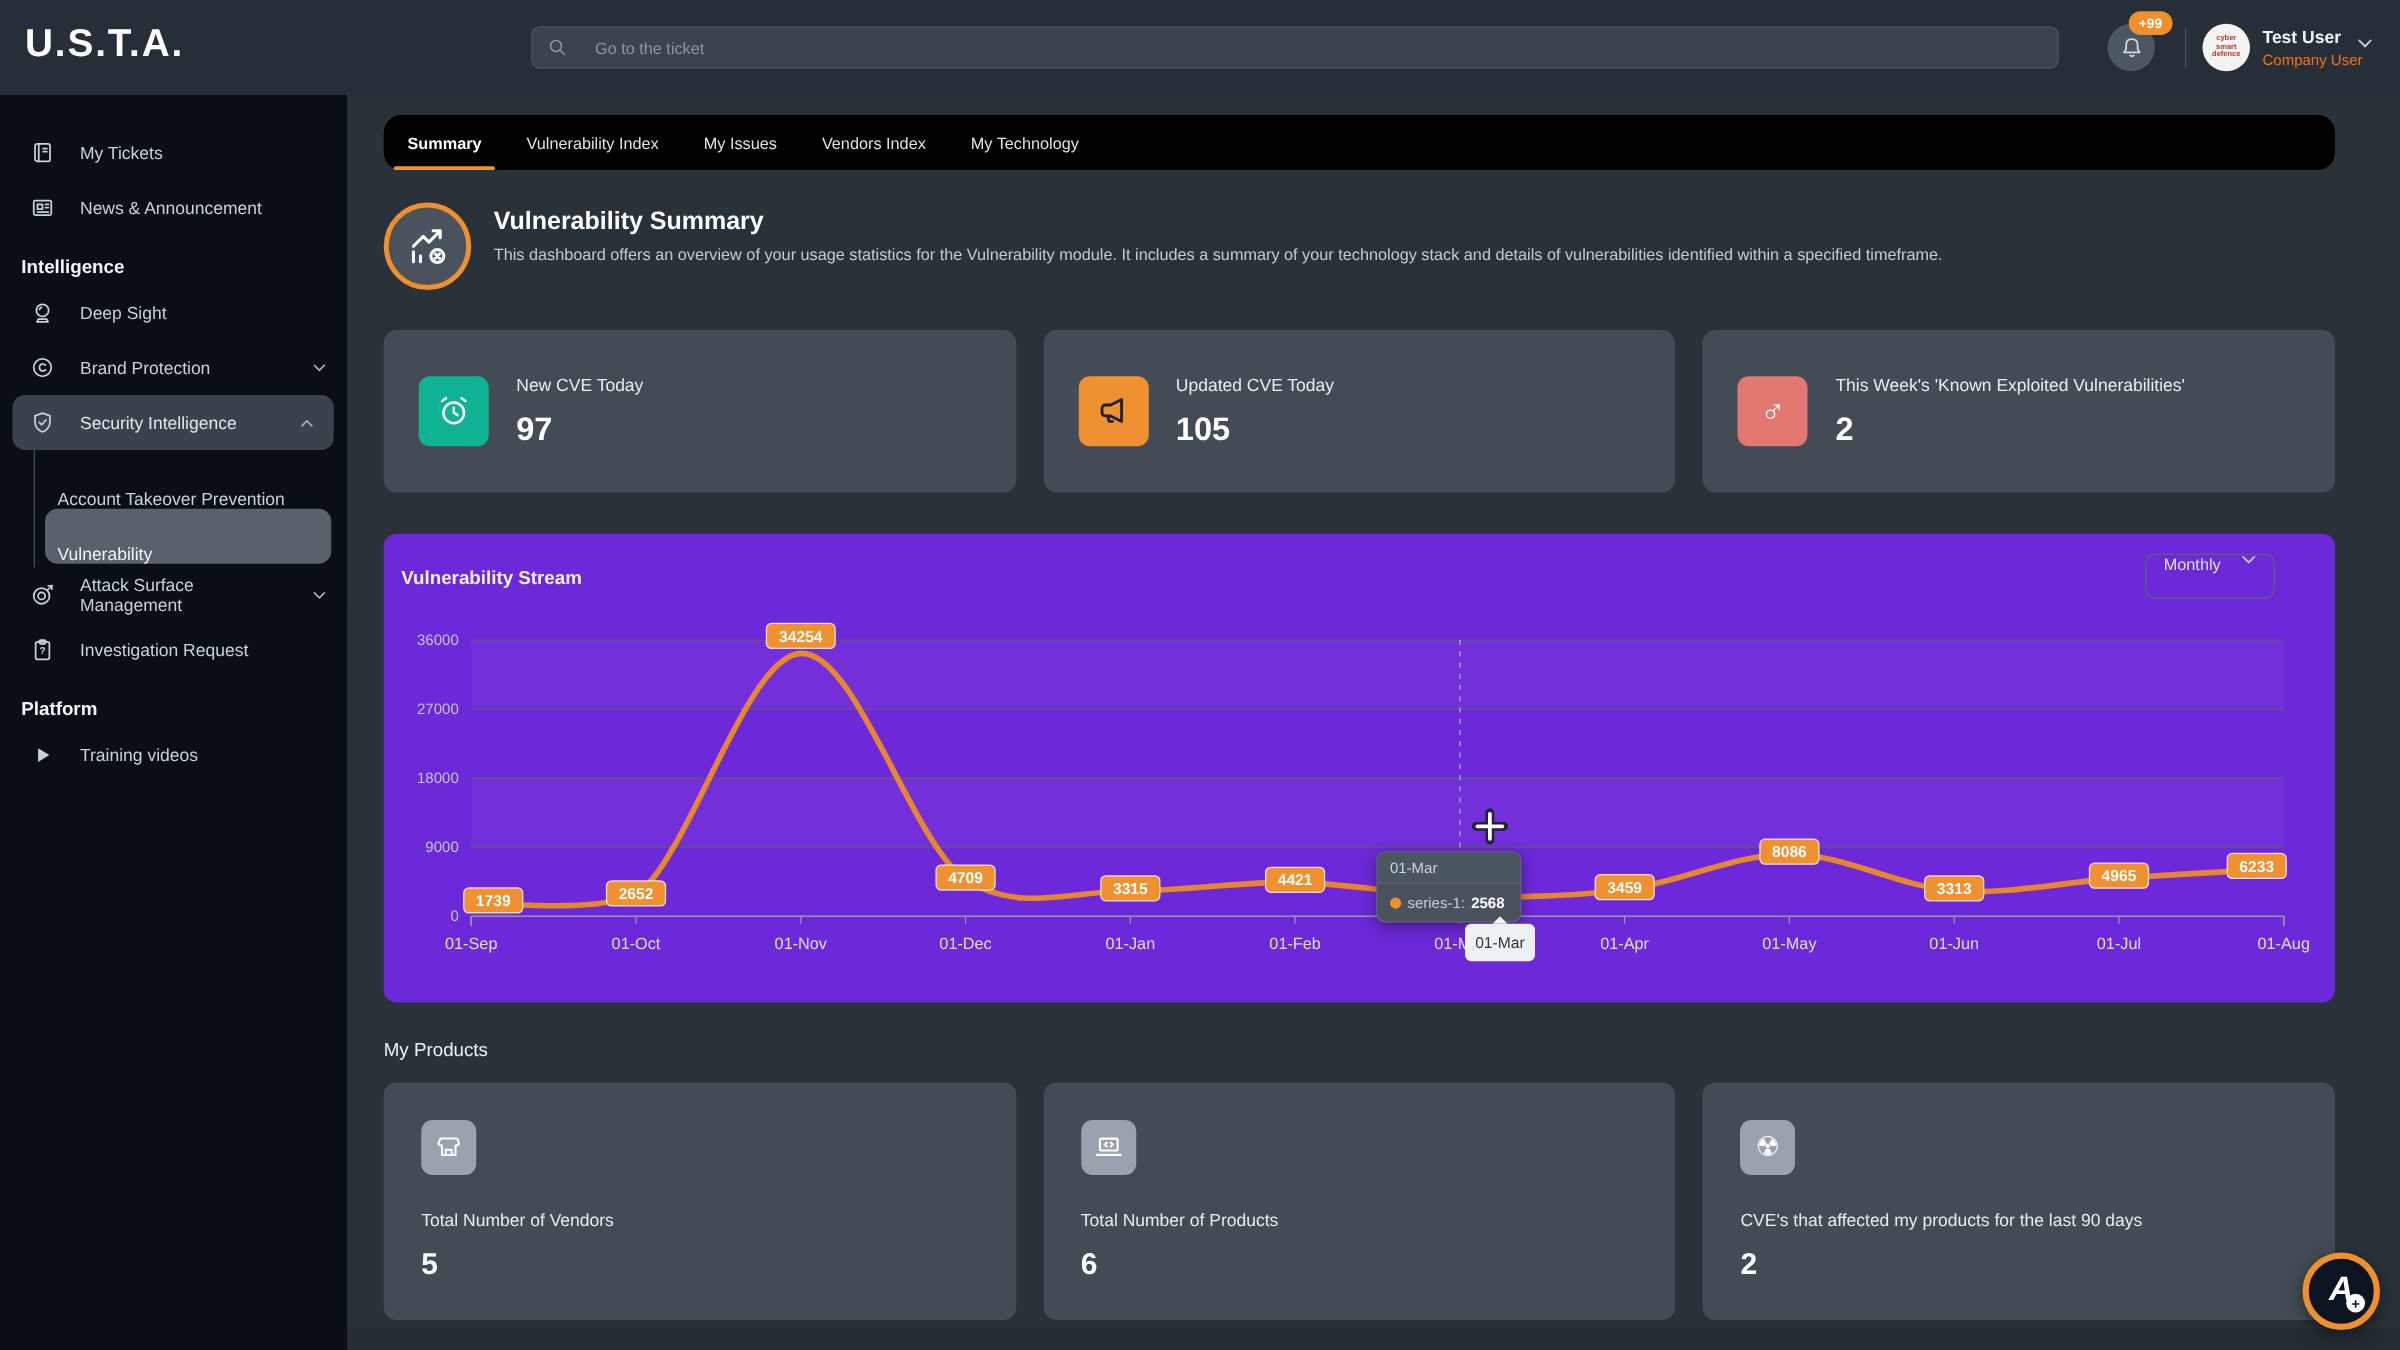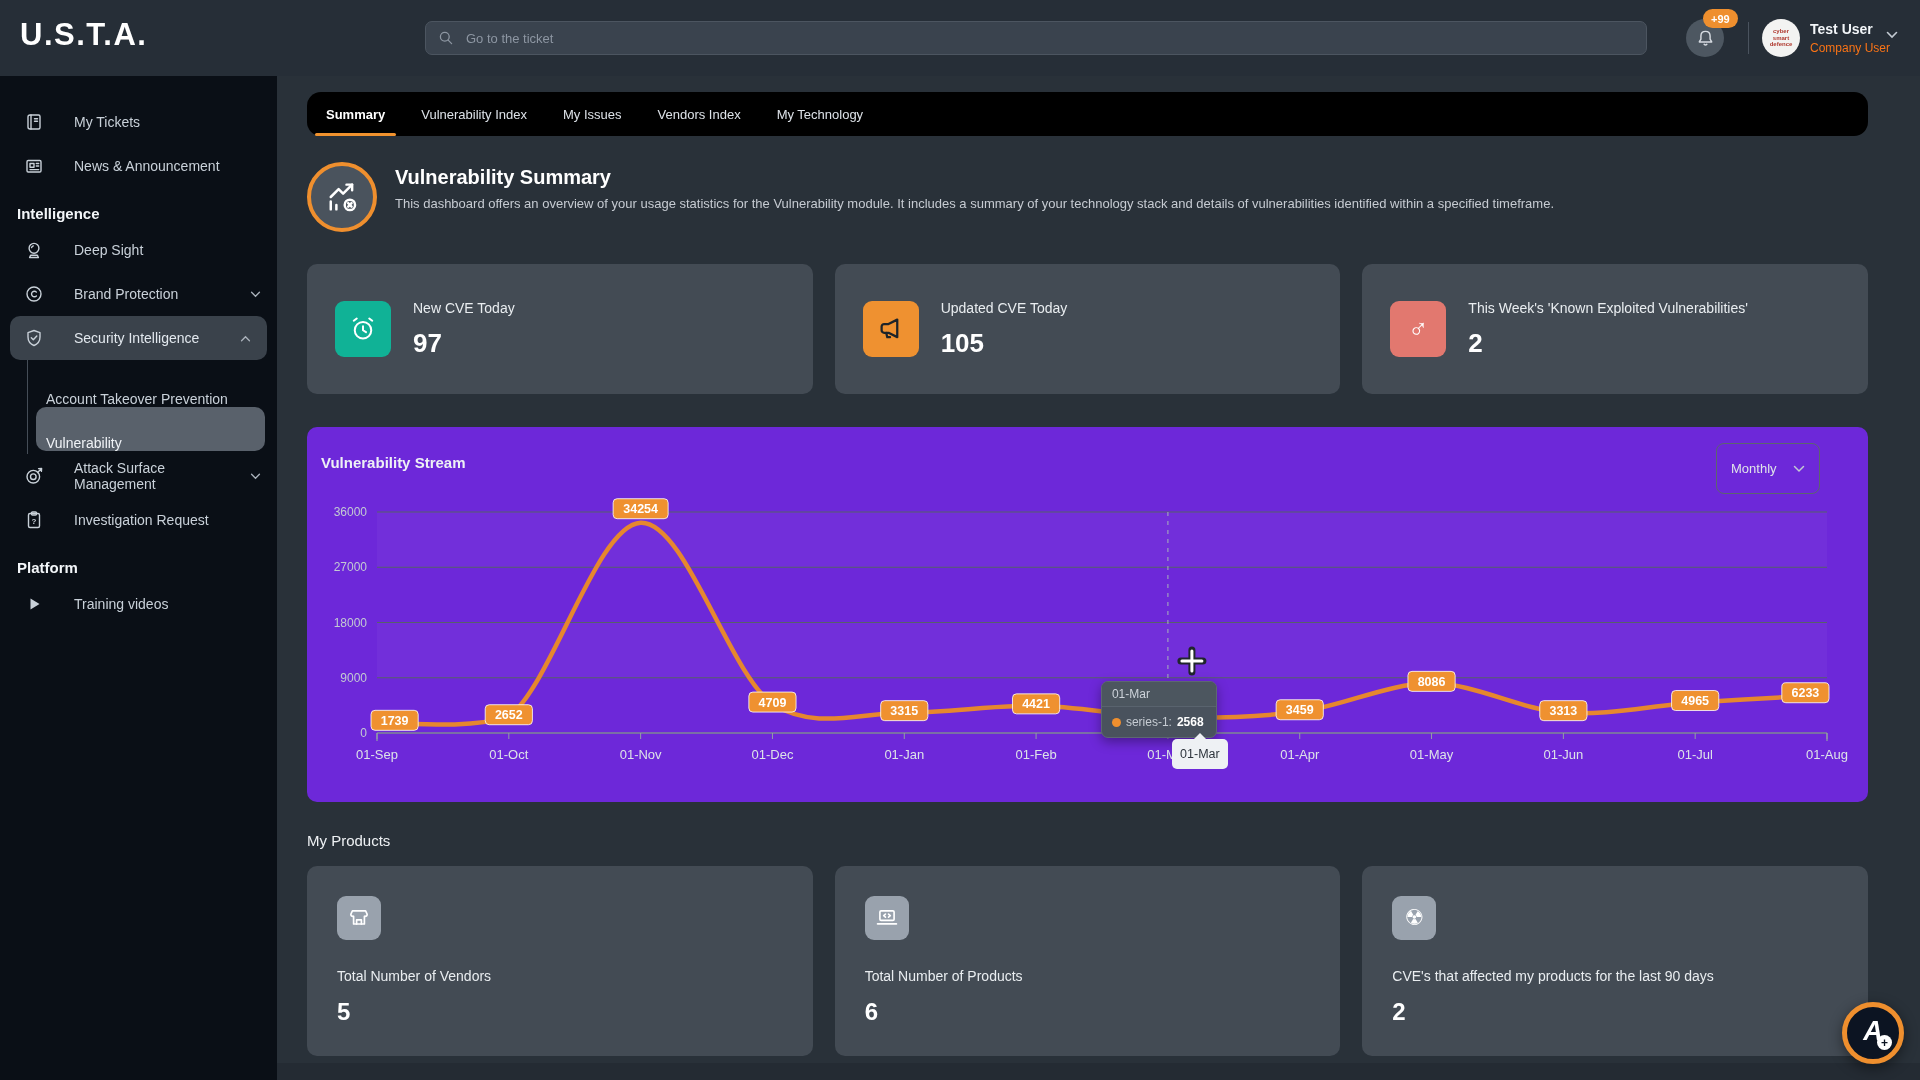--- a/index.html
+++ b/index.html
@@ -2,35 +2,35 @@
 <html><head>
 <meta charset="utf-8">
 <style>
   html,body{margin:0;padding:0}
   body{width:1920px;height:1080px;overflow:hidden;background:#293139;font-family:"Liberation Sans",sans-serif;color:#e8ecef}
   svg{display:block}
 
   
   .topbar{position:fixed;top:0;left:0;width:1920px;height:76px;background:#262e37;z-index:10}
   .logo{position:absolute;left:20px;top:17px;font-size:31px;font-weight:900;color:#fff;letter-spacing:1.5px}
-  .search-box{position:absolute;left:425px;top:21px;width:1222px;height:34px;background:#3a434e;border:1px solid #4c5560;border-radius:7px;display:flex;align-items:center;padding:0 12px;gap:10px;box-sizing:border-box}
+  .search-box{position:absolute;left:425px;top:21px;width:1222px;height:34px;background:#3a434e;border:1px solid #4c5560;border-radius:7px;display:flex;align-items:center;padding:0 12px;gap:20px;box-sizing:border-box}
   .search-box input{flex:1;background:transparent;border:none;outline:none;color:#dfe3e8;font-size:13px;font-family:inherit}
   .search-box input::placeholder{color:#8d96a2}
   .bell-wrap{position:absolute;left:1686px;top:19px;width:38px;height:38px;border-radius:50%;background:#4d5761;display:flex;align-items:center;justify-content:center;cursor:pointer}
   .notif-badge{position:absolute;left:1703px;top:9px;height:19px;padding:0 8px;background:#ef8f2e;border-radius:10px;color:#fff;font-size:11px;font-weight:700;display:flex;align-items:center;z-index:2}
   .top-divider{position:absolute;left:1748px;top:22px;width:1px;height:32px;background:#4a535e}
   .avatar{position:absolute;left:1762px;top:19px;width:38px;height:38px;border-radius:50%;background:#f3f3f2;display:flex;align-items:center;justify-content:center;text-align:center;color:#b03a30;font-size:6px;font-weight:700;line-height:6.5px;overflow:hidden;cursor:pointer}
   .avatar span{display:block;width:30px}
   .user-name{position:absolute;left:1810px;top:21px;font-size:14px;font-weight:700;color:#f2f5f8;cursor:pointer}
   .user-role{position:absolute;left:1810px;top:41px;font-size:12px;color:#f97316}
   .user-chevron{position:absolute;left:1886px;top:31px;color:#c3cad2;cursor:pointer}
 
   
   .sidebar{position:fixed;left:0;top:76px;width:277px;height:1004px;background:#0a0f16;padding-top:24px;box-sizing:border-box;z-index:9}
-  .nav-row{height:44px;display:flex;align-items:center;padding:0 16px 0 24px;gap:30px;color:#c9d1d9;font-size:14px;cursor:pointer}
+  .nav-row{height:44px;display:flex;align-items:center;padding:0 16px 0 24px;gap:20px;color:#c9d1d9;font-size:14px;cursor:pointer}
   .nav-row .chev{margin-left:auto;color:#aab2bb}
   .nav-row.active-parent{margin:0 10px;padding-left:14px;background:#3a424b;border-radius:10px;color:#e2e8ee}
   .section-title{margin-top:10px;padding-left:17px;font-size:15px;font-weight:700;color:#f2f5f8;height:30px;display:flex;align-items:center}
   .subs{margin-left:27px;border-left:1px solid #454d57;padding:3px 0}
   .sub-row{height:44px;display:flex;align-items:flex-end;padding-left:18px;margin-right:12px;color:#c9d1d9;font-size:14px;border-radius:10px;cursor:pointer}
   .sub-row.active{background:#59616b;margin-left:8px;padding-left:10px;color:#f0f3f7}
   .icon20{width:20px;height:20px;flex:none;color:#c9d1d9}
 
   
   .main{position:absolute;left:277px;top:76px;width:1643px;height:1004px;padding:16px 52px 0 30px;box-sizing:border-box}
@@ -46,21 +46,21 @@
 
   .stats-grid{display:grid;grid-template-columns:repeat(3,1fr);gap:22px;margin-top:24px}
   .stat-card{height:130px;background:#434b54;border-radius:10px;display:flex;align-items:center;gap:22px;padding:0 28px}
   .stat-tile{width:56px;height:56px;border-radius:9px;display:flex;align-items:center;justify-content:center;flex:none}
   .stat-label{font-size:14px;color:#e9edf0}
   .stat-value{font-size:26px;font-weight:700;color:#fff;margin-top:12px}
   .glyph-white{color:#fff;font-size:27px;line-height:1}
 
   .panel{margin-top:33px;height:375px;background:#6d28d9;border-radius:10px;position:relative}
   .panel-title{position:absolute;left:14px;top:27px;font-size:15px;font-weight:600;color:#eef1f5;z-index:2}
-  .range-select{position:absolute;right:48px;top:16px;width:104px;height:51px;border:1px solid #5c656f;border-radius:8px;display:flex;align-items:center;justify-content:space-between;padding:0 14px;box-sizing:border-box;color:#dfe3e8;font-size:13px;cursor:pointer;z-index:2}
+  .range-select{position:absolute;right:48px;top:16px;width:104px;height:36px;border:1px solid #5c656f;border-radius:8px;display:flex;justify-content:space-between;padding:0 14px;box-sizing:border-box;color:#dfe3e8;font-size:13px;cursor:pointer;z-index:2}
   #chart-svg{position:absolute;left:0;top:0}
 
   .chart-tooltip{position:absolute;width:114px;background:#49525d;border:1px solid #5d6772;border-radius:7px;box-shadow:0 4px 12px rgba(0,0,0,.35);z-index:4;overflow:hidden}
   .ct-head{height:24px;line-height:24px;padding:0 10px;font-size:12px;color:#cdd3da;border-bottom:1px solid #59636e;background:#4c565f}
   .ct-body{display:flex;align-items:center;gap:5px;padding:8px 10px;font-size:12px;color:#c6ccd3}
   .ct-dot{width:9px;height:9px;border-radius:50%;background:#ef8f2e;flex:none}
   .ct-body b{color:#fff}
   .axis-flag{position:absolute;width:56px;height:30px;background:#eef1f4;border-radius:5px;color:#2e353d;font-size:12.5px;display:flex;align-items:center;justify-content:center;z-index:4}
   .axis-flag::before{content:'';position:absolute;top:-6px;left:50%;margin-left:-6px;border-left:6px solid transparent;border-right:6px solid transparent;border-bottom:6px solid #eef1f4}
 

